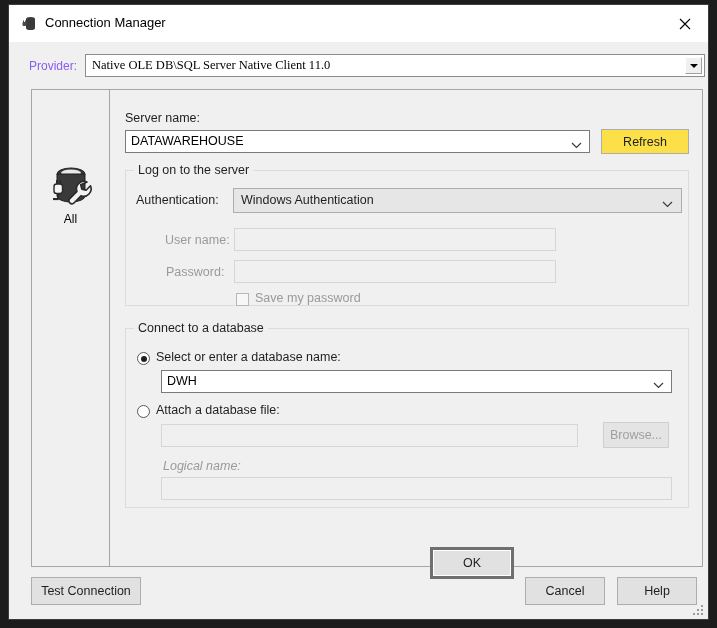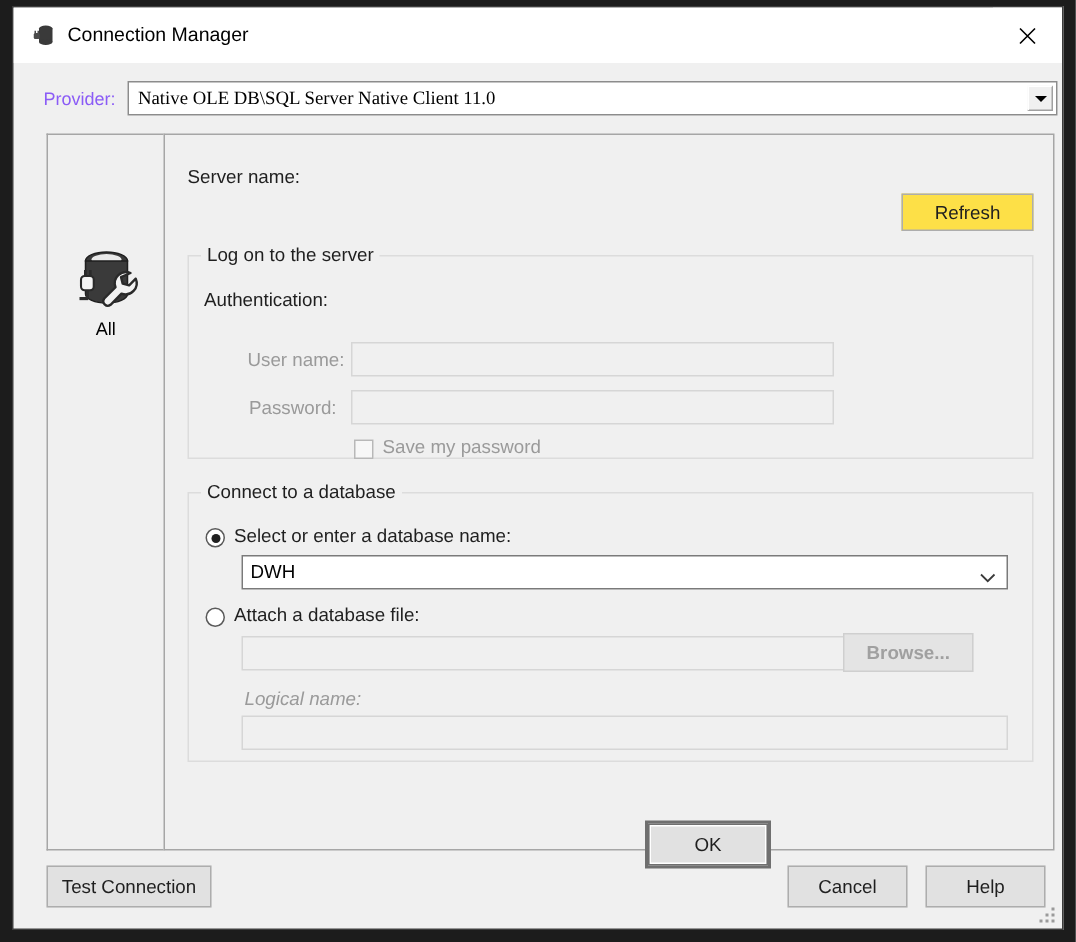--- a/index.html
+++ b/index.html
@@ -351,26 +351,42 @@
           <path d="M40 17 a7.5 7.5 0 0 0 -10 9.5 L22.5 34 a3 3 0 0 0 4.2 4.2 L34 30.8 a7.5 7.5 0 0 0 9.5 -10 l-4.4 4.4 -4.3 -1.1 -1.1 -4.3 Z" fill="#f2f2f2" stroke="#2a2a2a" stroke-width="1.6" stroke-linejoin="round"></path>
         </svg>
       </div>
       <div class="lbl">All</div>
     </div>
   </div>
 
   <div class="panel">
 
     <div class="lbl-static" style="left:15px; top:21px;">Server name:</div>
+    <div class="combo" style="left:15px; top:40px; width:465px; height:23px;">
+      <span class="val">DATAWAREHOUSE</span>
+      <span class="chev">
+        <svg width="11" height="7" viewBox="0 0 11 7">
+            <path d="M1 1 L5.5 5.5 L10 1" stroke="#3a3a3a" stroke-width="1.2" fill="none"></path>
+          </svg>
+      </span>
+    </div>
     <div class="btn" style="left:491px; top:39px; width:88px; height:25px;">Refresh</div>
 
     <div class="group" style="left:15px; top:80px; width:564px; height:136px;">
       <span class="cap">Log on to the server</span>
 
       <div class="lbl-static" style="left:10px; top:22px;">Authentication:</div>
+      <div class="combo-ro" style="left:107px; top:17px; width:449px; height:25px;">
+        <span class="val">Windows Authentication</span>
+        <span class="chev">
+          <svg width="11" height="7" viewBox="0 0 11 7">
+              <path d="M1 1 L5.5 5.5 L10 1" stroke="#3a3a3a" stroke-width="1.2" fill="none"></path>
+            </svg>
+        </span>
+      </div>
 
       <div class="lbl-dis" style="left:39px; top:62px;">User name:</div>
       <div class="txt-dis" style="left:108px; top:57px; width:322px; height:23px;"></div>
 
       <div class="lbl-dis" style="left:40px; top:94px;">Password:</div>
       <div class="txt-dis" style="left:108px; top:89px; width:322px; height:23px;"></div>
 
       <div class="chk" style="left:110px; top:122px;"></div>
       <div class="lbl-dis" style="left:129px; top:120px;">Save my password</div>
     </div>
@@ -385,21 +401,21 @@
         <span class="chev">
           <svg width="11" height="7" viewBox="0 0 11 7">
               <path d="M1 1 L5.5 5.5 L10 1" stroke="#3a3a3a" stroke-width="1.2" fill="none"></path>
             </svg>
         </span>
       </div>
 
       <div class="radio" style="left:11px; top:76px;"></div>
       <div class="lbl-static" style="left:30px; top:74px;">Attach a database file:</div>
       <div class="txt-dis" style="left:35px; top:95px; width:417px; height:23px;"></div>
-      <div class="btn disabled" style="left:436px; top:93px; width:87px; height:26px;font-weight:bold;">Browse...</div>
+      <div class="btn disabled" style="left:477px; top:93px; width:66px; height:26px;">Browse...</div>
 
       <div class="lbl-dis" style="left:37px; top:130px;font-style:italic;">Logical name:</div>
       <div class="txt-dis" style="left:35px; top:148px; width:511px; height:23px;"></div>
     </div>
 
   </div>
 
   <div class="footer-btn" style="left:22px; top:572px; width:110px;">Test Connection</div>
   <div class="footer-btn" style="left:423px; top:544px; width:80px; box-shadow:0 0 0 1px #ffffff inset, 0 0 0 2px #6f6f6f; border-color:#6f6f6f;">OK</div>
   <div class="footer-btn" style="left:516px; top:572px; width:80px;">Cancel</div>

